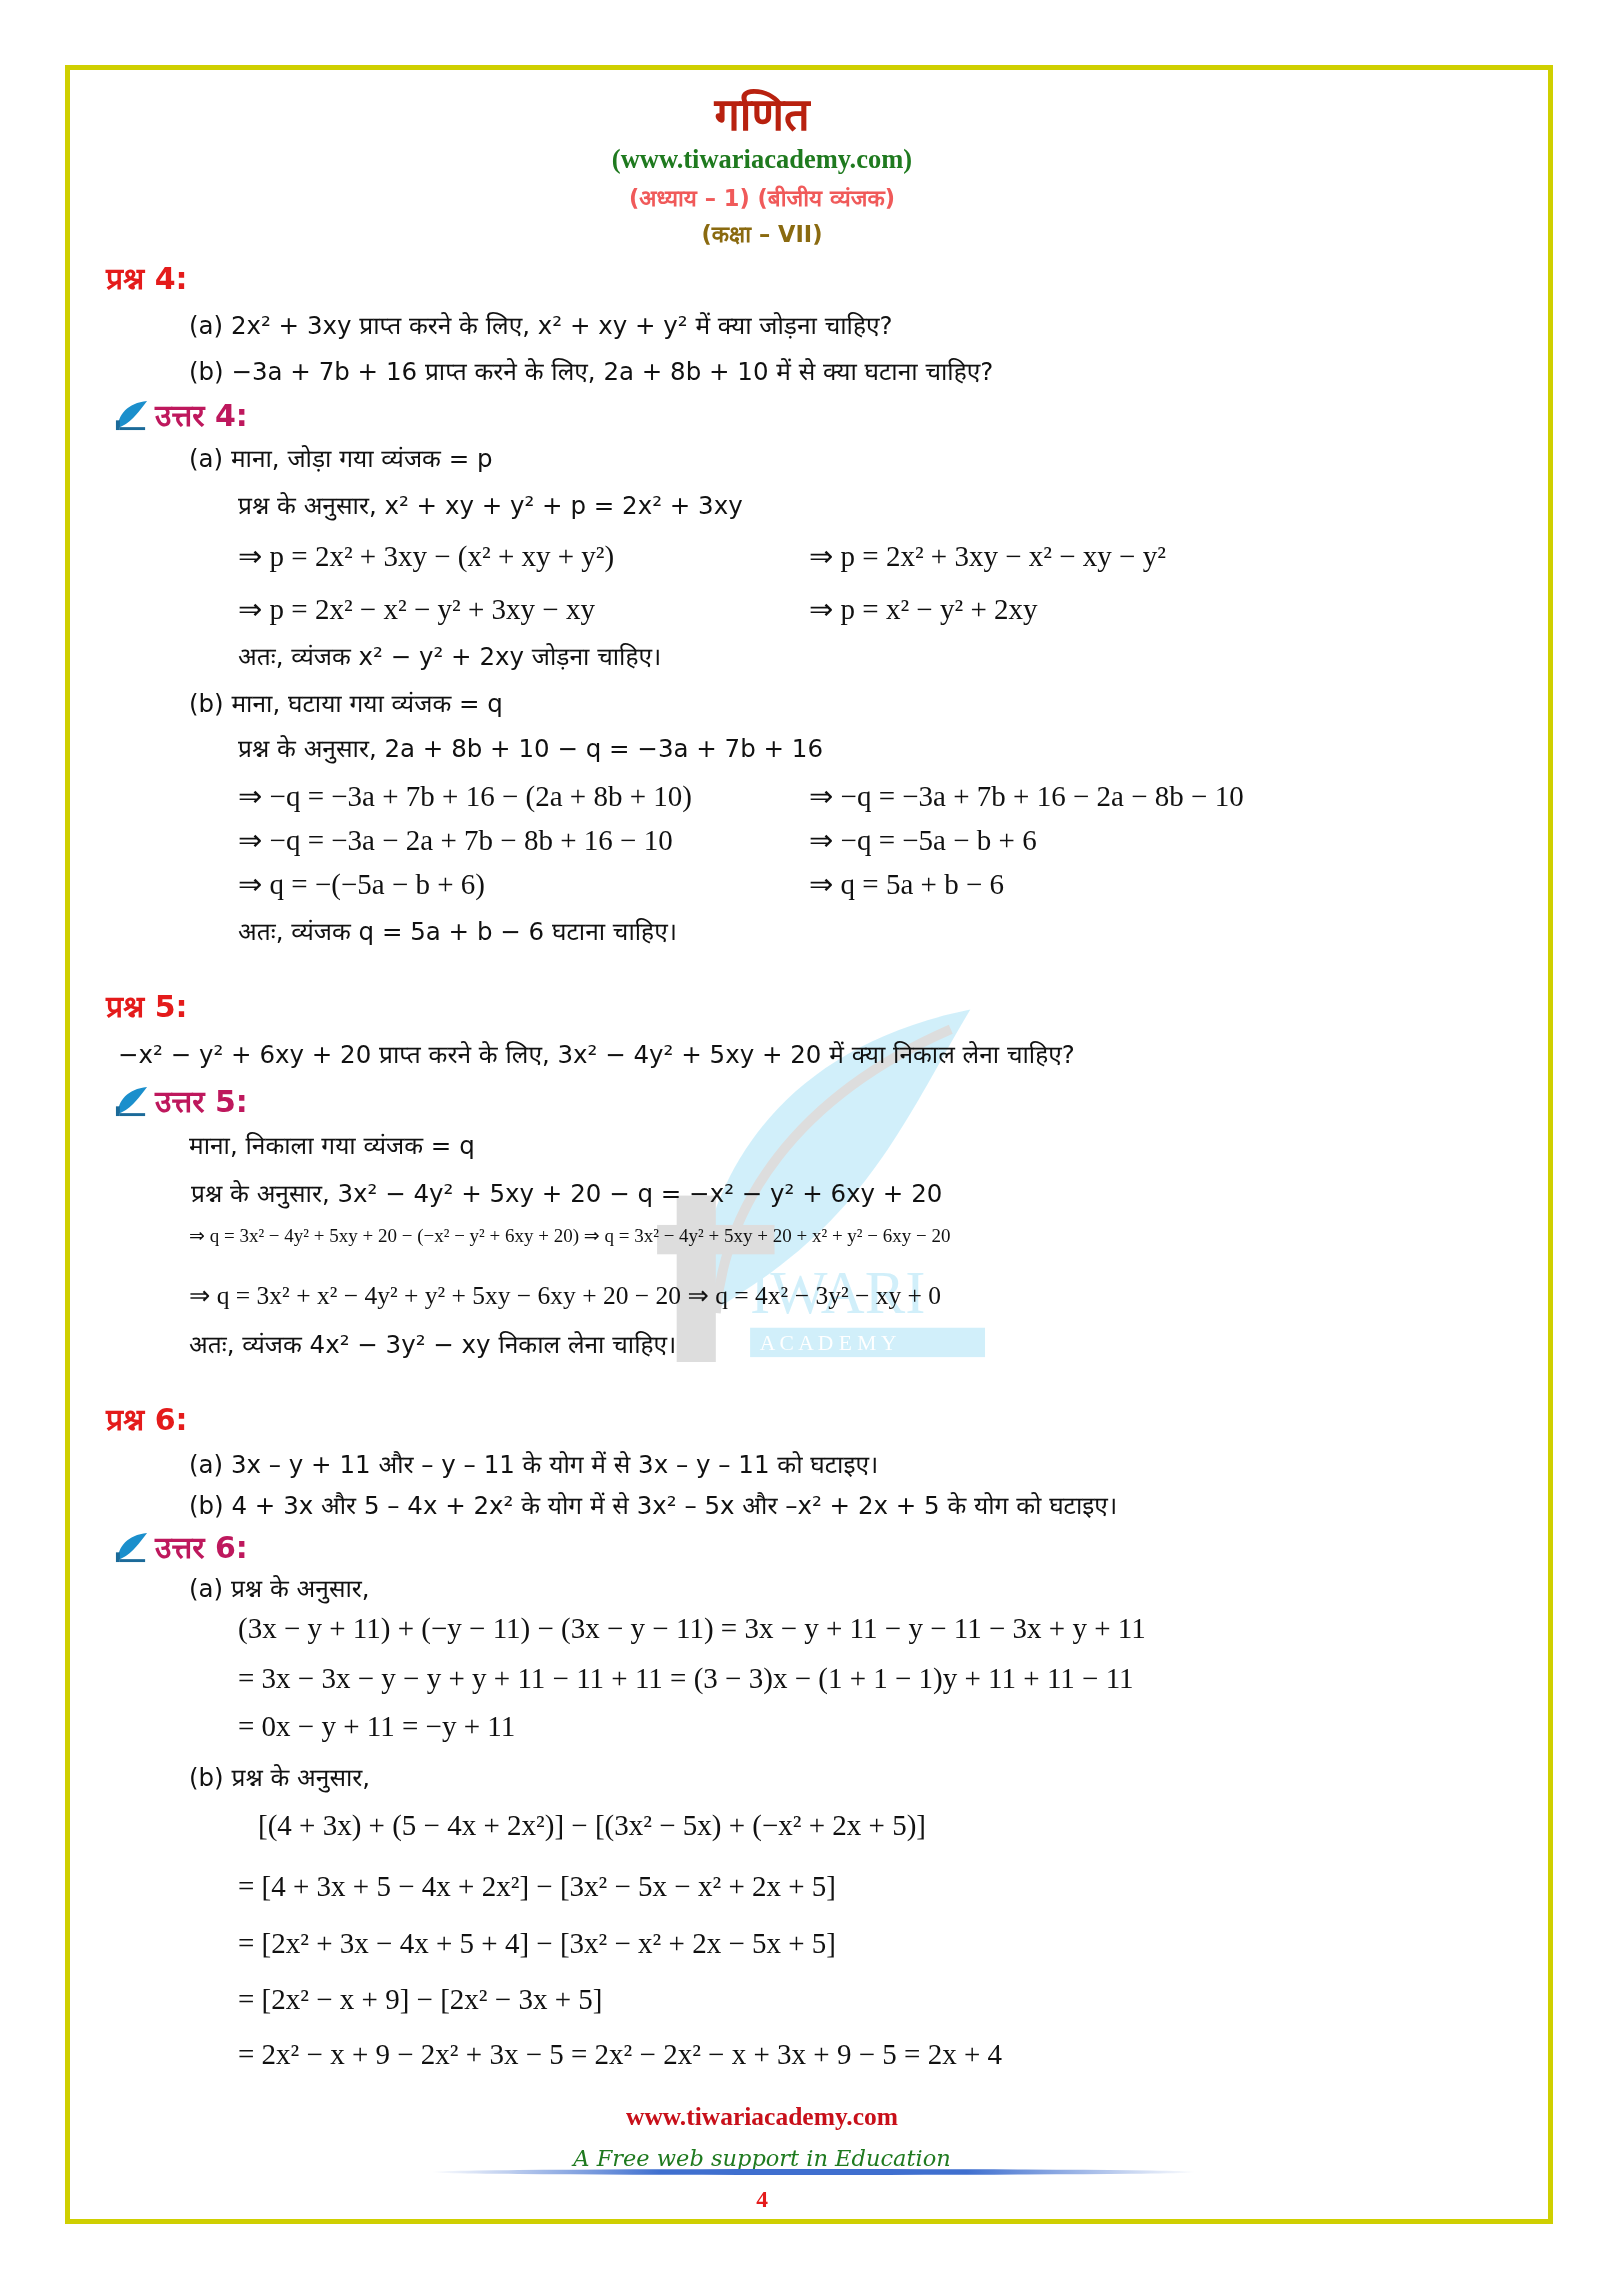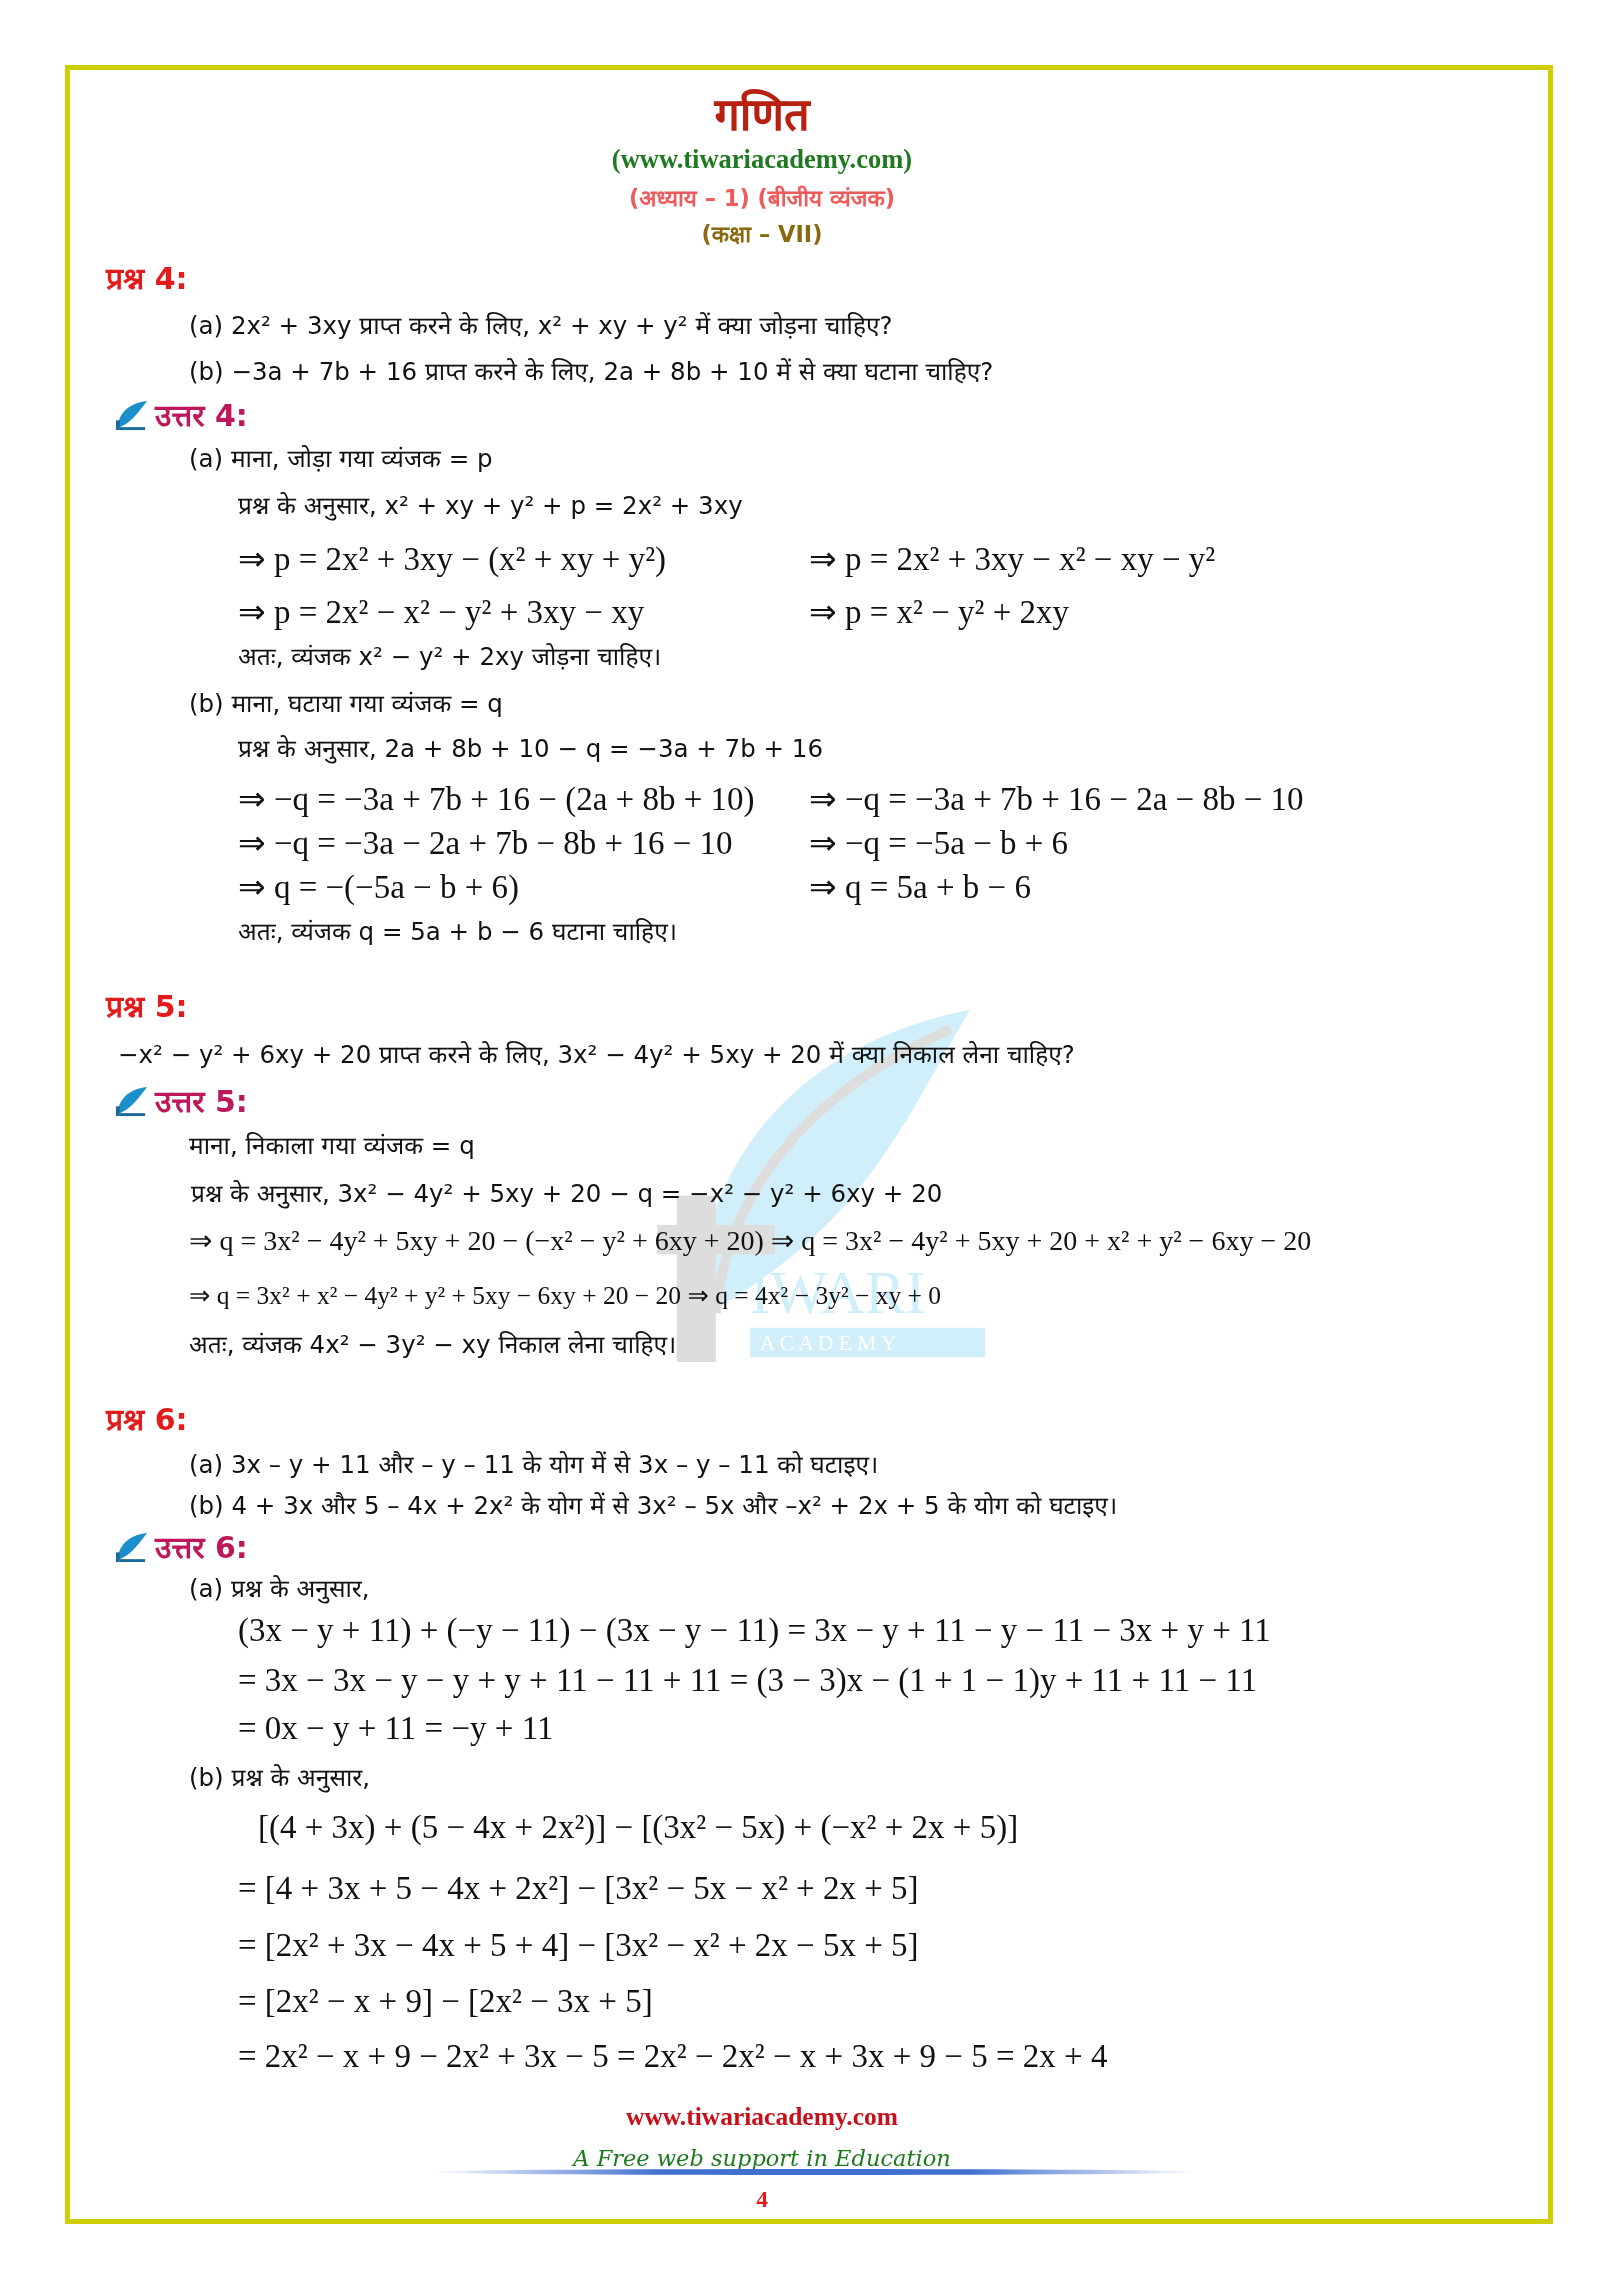--- a/index.html
+++ b/index.html
@@ -10,21 +10,21 @@
   .abs { position: absolute; white-space: nowrap; }
   .center { left: 0; width: 1524px; text-align: center; }
   .title { font-family: "DejaVu Sans", sans-serif; font-weight: bold; font-size: 45px; color: #b8210f; top: 82px; }
   .site { font-weight: bold; font-size: 26.5px; color: #1f7a1f; top: 144px; }
   .chapter { font-family: "DejaVu Sans", sans-serif; font-weight: bold; font-size: 22.5px; color: #f05a5a; top: 182px; }
   .class { font-family: "DejaVu Sans", sans-serif; font-weight: bold; font-size: 22.5px; color: #8a6a10; top: 218px; }
   .q-head { font-family: "DejaVu Sans", sans-serif; font-weight: bold; font-size: 30px; color: #e41b1b; left: 106px; }
   .a-head { font-family: "DejaVu Sans", sans-serif; font-weight: bold; font-size: 30px; color: #be185d; left: 155px; }
   .a-icon { position: absolute; left: 114px; width: 35px; height: 35px; }
   .txt { font-family: "DejaVu Sans", sans-serif; font-size: 24.5px; color: #111; }
-  .math { font-family: "Liberation Serif", serif; font-style: italic; font-size: 33px; }
+  .math { font-family: "Liberation Serif", serif; font-style: italic; font-size: 29px; }
   .watermark { position: absolute; left: 657px; top: 990px; width: 333px; height: 372px; opacity: 0.28; pointer-events: none; text-align: right; }
   .footer-url { font-weight: bold; font-size: 25.5px; color: #c8101a; top: 2090px; margin-top: 12px; }
   .footer-tag { font-family: "DejaVu Serif", serif; font-style: italic; font-size: 22.5px; color: #1f7a1f; top: 2121px; margin-top: 24px; }
   .footer-line { position: absolute; left: 431px; width: 765px; top: 2169px; height: 5.9px;
                  background: linear-gradient(90deg, rgba(70,120,210,0), #3f6fcf 30%, #3f6fcf 70%, rgba(70,120,210,0));
                  border-radius: 50%; }
   .page-num { font-weight: bold; font-size: 23.5px; color: #e41b1b; top: 2186px; }
 </style>
 </head>
 <body>
@@ -80,21 +80,21 @@
 <div class="abs q-head" style="top:985px">प्रश्न 5:</div>
 <div class="abs txt" style="left:118px; top:1037px">−x² − y² + 6xy + 20 प्राप्त करने के लिए, 3x² − 4y² + 5xy + 20  में क्या निकाल लेना चाहिए?</div>
 <svg class="a-icon" style="top:1083px" viewBox="0 0 36 36">
   <path d="M4 32 C 4 18, 14 6, 34 4 C 26 14, 20 24, 8 30 Z" fill="#1b8fcc"></path>
   <rect x="2" y="24" width="4" height="10" fill="#1b6a99"></rect>
   <rect x="6" y="31" width="26" height="3" fill="#1b6a99"></rect>
 </svg>
 <div class="abs a-head" style="top:1080px">उत्तर 5:</div>
 <div class="abs txt" style="left:189px; top:1128px">माना, निकाला गया व्यंजक = q</div>
 <div class="abs txt" style="left:191px; top:1176px">प्रश्न के अनुसार, 3x² − 4y² + 5xy + 20 − q = −x² − y² + 6xy + 20</div>
-<div class="abs txt math" style="left:189px; top:1224px; font-style:normal; font-size:28px">⇒  q = 3x² − 4y² + 5xy + 20 − (−x² − y² + 6xy + 20)  ⇒  q = 3x² − 4y² + 5xy + 20 + x² + y² − 6xy − 20</div>
+<div class="abs txt math" style="left:189px; top:1224px; font-style:normal; font-size:19px">⇒  q = 3x² − 4y² + 5xy + 20 − (−x² − y² + 6xy + 20)  ⇒  q = 3x² − 4y² + 5xy + 20 + x² + y² − 6xy − 20</div>
 <div class="abs txt math" style="left:189px; top:1280px; font-style:normal; font-size:25.5px">⇒  q = 3x² + x² − 4y² + y² + 5xy − 6xy + 20 − 20     ⇒  q = 4x² − 3y² − xy + 0</div>
 <div class="abs txt" style="left:189px; top:1327px">अतः, व्यंजक  4x² − 3y² − xy  निकाल लेना चाहिए।</div>
 
 <div class="abs q-head" style="top:1398px">प्रश्न 6:</div>
 <div class="abs txt" style="left:189px; top:1447px">(a) 3x – y + 11 और – y – 11 के योग में से 3x – y – 11 को घटाइए।</div>
 <div class="abs txt" style="left:189px; top:1488px">(b) 4 + 3x और 5 – 4x + 2x² के योग में से 3x² – 5x और –x² + 2x + 5 के योग को घटाइए।</div>
 <svg class="a-icon" style="top:1529px" viewBox="0 0 36 36">
   <path d="M4 32 C 4 18, 14 6, 34 4 C 26 14, 20 24, 8 30 Z" fill="#1b8fcc"></path>
   <rect x="2" y="24" width="4" height="10" fill="#1b6a99"></rect>
   <rect x="6" y="31" width="26" height="3" fill="#1b6a99"></rect>

